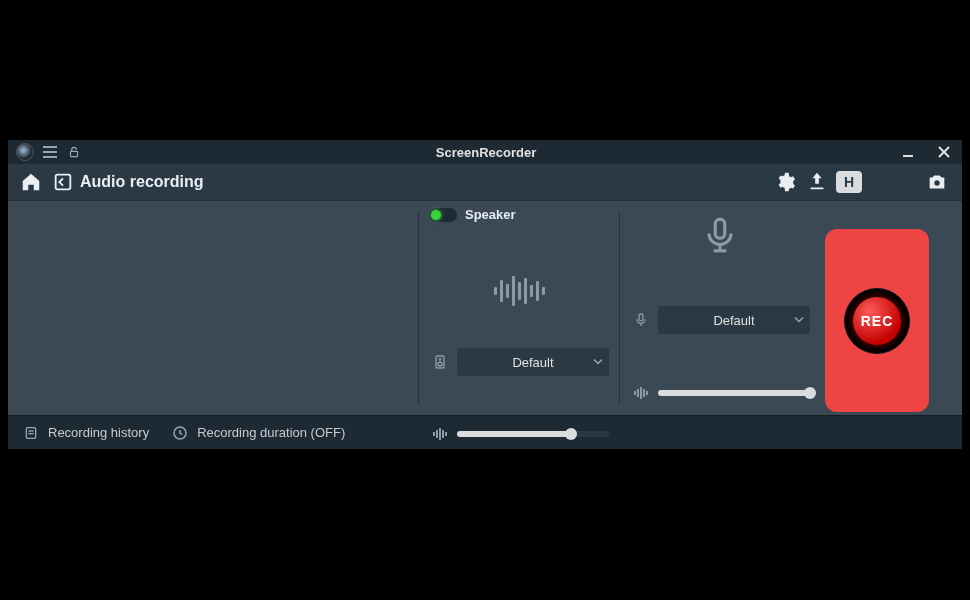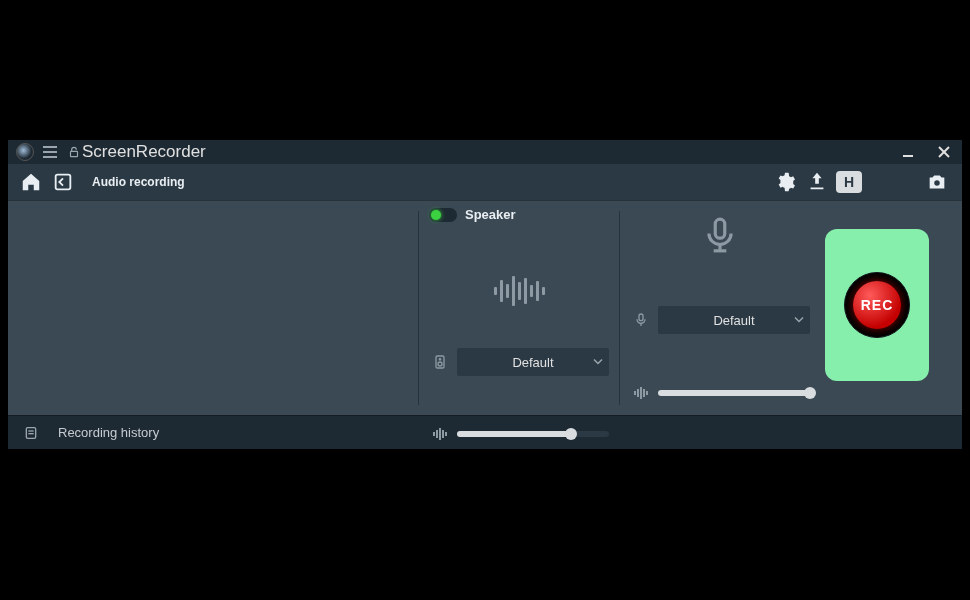--- a/index.html
+++ b/index.html
@@ -21,21 +21,21 @@
   }
   
   .titlebar {
     height: 24px;
     display: flex;
     align-items: center;
     background: #1e2a33;
   }
   .tb-left { display: flex; align-items: center; gap: 8px; padding-left: 8px; }
   .tb-icon { width: 16px; height: 16px; display:flex;align-items:center;justify-content:center; }
-  .tb-title { flex: 1; font-size: 17px; color: #e0e0e0; font-weight: 400; }
+  .tb-title { flex: 1; text-align: center; font-size: 13px; color: #e0e0e0; font-weight: 700; }
   .tb-right { display: flex; align-items: center; gap: 0; }
   .tb-btn {
     width: 36px; height: 24px;
     display: flex; align-items: center; justify-content: center;
     color: #e0e0e0;
   }
   .app-logo {
     width: 18px; height: 18px; border-radius: 50%;
     background: radial-gradient(circle at 40% 40%, #a0bcd8 0%, #1e2a33 60%);
     border: 1px solid #555;
@@ -52,21 +52,21 @@
     padding: 0 8px;
   }
   .tool-btn {
     width: 30px; height: 30px;
     display: flex; align-items: center; justify-content: center;
     color: #e8eef2;
     border-radius: 3px;
     margin-right: 2px;
   }
   .tool-btn svg { width: 22px; height: 22px; }
-  .tool-label { margin-left: 12px; font-size: 12px; font-weight: 600; color: #e8eef2; }
+  .tool-label { font-size: 16px; font-weight: 600; color: #e8eef2; }
   .tool-spacer { flex: 1; }
   .tool-h {
     width: 26px; height: 22px;
     background: #d9dde0;
     color: #2b3944;
     border-radius: 4px;
     display:flex;align-items:center;justify-content:center;
     font-weight: bold; font-size: 14px;
   }
   
@@ -150,22 +150,22 @@
     position:absolute; top:50%; transform:translate(-50%,-50%);
     width:12px; height:12px; border-radius:50%;
     background:#d9dde0;
   }
   .rec-col {
     flex:0 0 122px;
     display:flex; align-items:flex-start; justify-content:center;
     padding-top: 28px; padding-right:8px;
   }
   .rec-panel {
-    width: 104px; height: 152px;
-    background: #86efac;
+    width: 104px; height: 183px;
+    background: #ef4444;
     border-radius: 12px;
     display:flex; align-items:center; justify-content:center;
   }
   .rec-outer {
     width: 66px; height: 66px; border-radius:50%;
     background:#000;
     display:flex;align-items:center;justify-content:center;
     border:1px solid #121a20;
   }
   .rec-inner {
@@ -178,21 +178,21 @@
   
   .footer {
     height: 34px;
     background: #1e2a33;
     border-top: 1px solid #141c22;
     display:flex; align-items:center;
     padding: 0 14px;
     gap: 22px;
   }
   .footer-item {
-    display:flex; align-items:center; gap:18px;
+    display:flex; align-items:center; gap:8px;
     color:#c5cbd0; font-size:13px;
   }
   .footer-item .ico { width:18px; height:18px; display:flex;align-items:center;justify-content:center; color:#9aa5ad; }
   
   .wave { display:flex; align-items:center; gap:3px; }
   .wave span { width:3px; background:#8d9aa3; border-radius:1px; }
   .wave span:nth-child(1){height:8px} .wave span:nth-child(2){height:22px}
   .wave span:nth-child(3){height:14px} .wave span:nth-child(4){height:30px}
   .wave span:nth-child(5){height:18px} .wave span:nth-child(6){height:26px}
   .wave span:nth-child(7){height:12px} .wave span:nth-child(8){height:20px}
@@ -395,15 +395,24 @@
     <div class="footer-item">
       <span class="ico">
         <svg viewBox="0 0 24 24" width="16" height="16" fill="none" stroke="#9aa5ad" stroke-width="2">
             <rect x="5" y="4" width="14" height="16" rx="2"></rect>
             <line x1="8" y1="9" x2="16" y2="9"></line>
             <line x1="8" y1="13" x2="16" y2="13"></line>
           </svg>
       </span>
       <span>Recording history</span>
     </div>
+    <div class="footer-item">
+      <span class="ico">
+        <svg viewBox="0 0 24 24" width="18" height="18" fill="none" stroke="#9aa5ad" stroke-width="2">
+            <circle cx="12" cy="12" r="8"></circle>
+            <polyline points="12,8 12,12 15,14"></polyline>
+          </svg>
+      </span>
+      <span>Recording duration (OFF)</span>
+    </div>
   </div>
 
 </div>
 
 </body></html>

